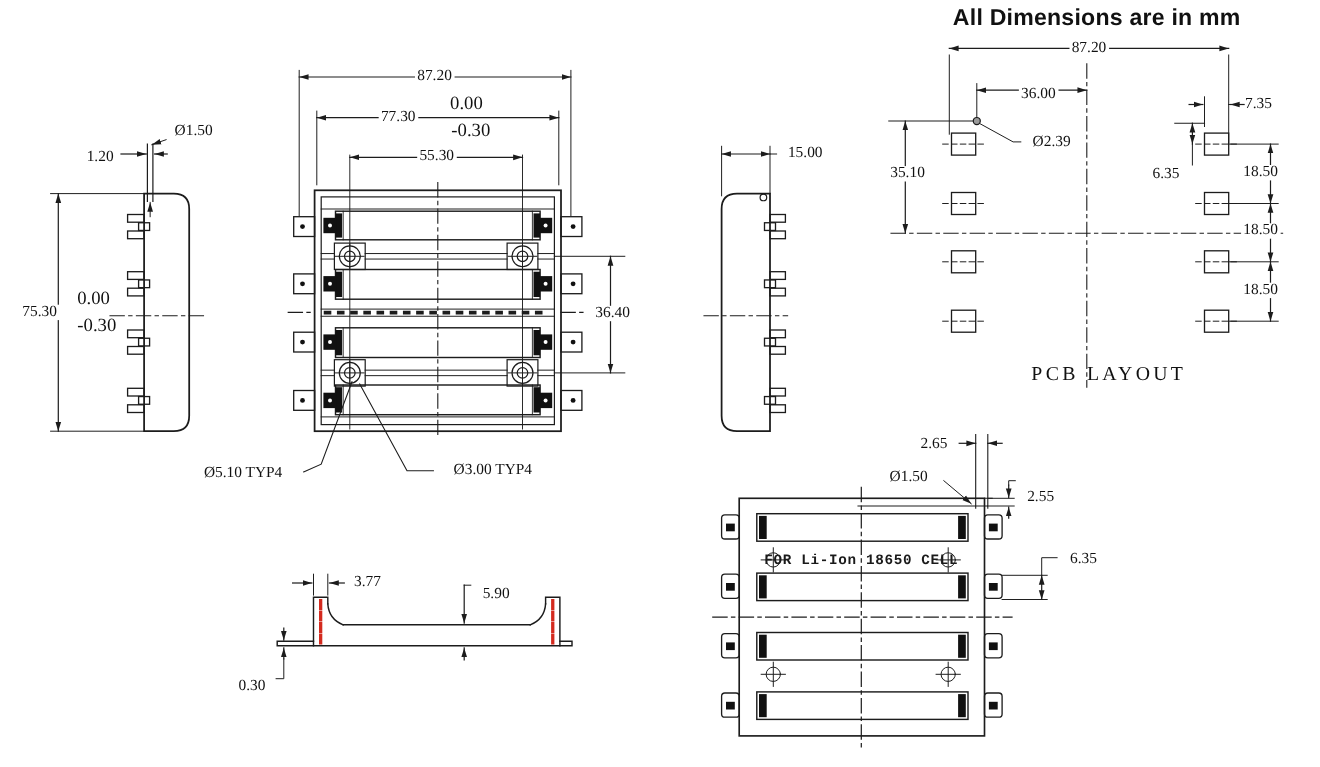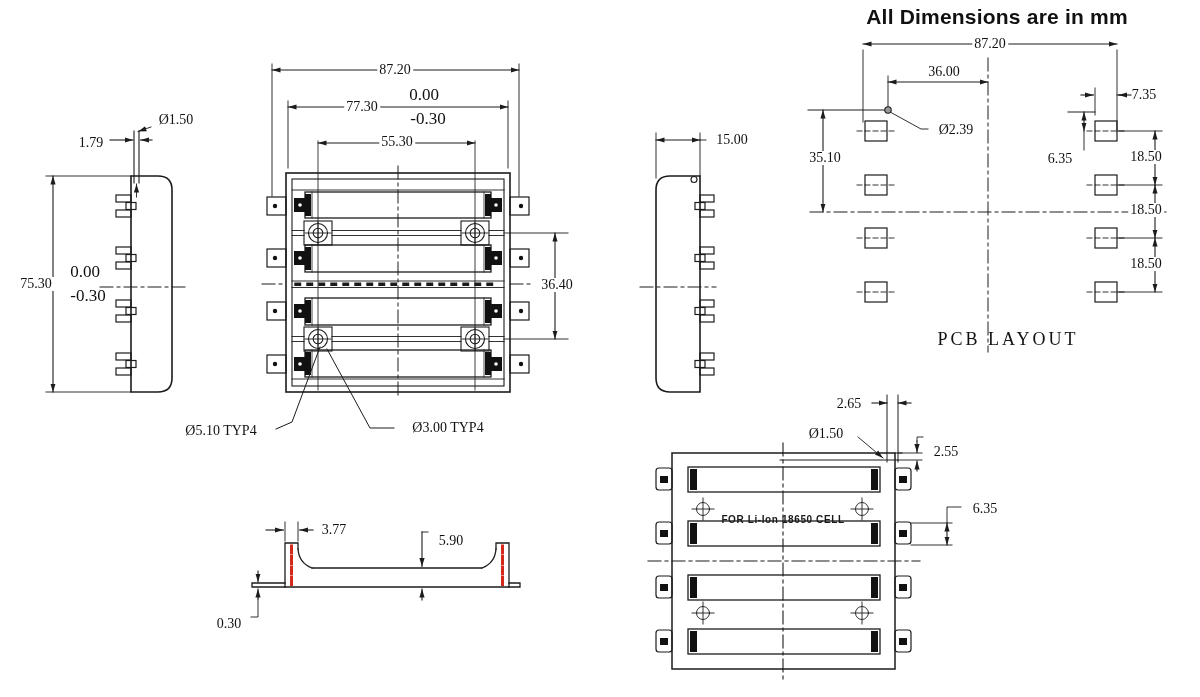--- a/index.html
+++ b/index.html
@@ -5,22 +5,22 @@
   html,body{margin:0;padding:0;background:#fff;}
   .stage{position:relative;width:1200px;height:697px;background:#ffffff;overflow:hidden;
          font-family:"Liberation Serif",serif;color:#111;}
   .stage svg{position:absolute;left:0;top:0;}
   .lbl{position:absolute;transform:translate(-50%,-50%);font-size:14px;line-height:1;
        white-space:nowrap;color:#111;}
   .bg{background:#fff;padding:0 2px;}
   .tol{font-size:17px;}
   .title{font-family:"Liberation Sans",sans-serif;font-weight:bold;font-size:21px;letter-spacing:.2px;}
   .pcbcap{font-size:18px;letter-spacing:3px;}
-  .cell{font-family:Liberation Sans, sans-serif;font-weight:bold;font-size:10px;
-        letter-spacing:.6px;color:#1a1a1a;margin-top:11px;}
+  .cell{font-family:Liberation Mono, monospace;font-weight:bold;font-size:13px;
+        letter-spacing:.6px;color:#1a1a1a;}
 </style>
 </head>
 <body>
 
 <div class="stage">
 
 <svg width="1200" height="697" viewBox="0 0 1200 697">
   <defs>
     <marker id="arr" markerWidth="10" markerHeight="8" refX="8.5" refY="3" orient="auto-start-reverse" markerUnits="userSpaceOnUse">
       <path d="M0,0.4 L8.5,3 L0,5.6 Z" fill="#1c1c1c"></path>
@@ -293,39 +293,39 @@
     <path d="M911,523 H952 M911,545 H952" stroke-width="0.9"></path>
     <line x1="947" y1="523" x2="947" y2="545" marker-start="url(#arr)" marker-end="url(#arr)"></line>
     <path d="M947,523 V507 H961" stroke-width="0.9"></path>
   </g>
 
   </g>
 </svg>
 
 <span class="lbl title" style="left:997px;top:16px">All Dimensions are in mm</span>
 
-<span class="lbl" style="left:91px;top:143px">1.79</span>
+<span class="lbl" style="left:91px;top:143px">1.20</span>
 <span class="lbl" style="left:176px;top:120px">Ø1.50</span>
 <span class="lbl bg" style="left:36px;top:284px">75.30</span>
 <span class="lbl tol" style="left:85px;top:271px">0.00</span>
 <span class="lbl tol" style="left:88px;top:295px">-0.30</span>
 
 <span class="lbl bg" style="left:395px;top:70px">87.20</span>
 <span class="lbl bg" style="left:362px;top:107px">77.30</span>
 <span class="lbl tol bg" style="left:424px;top:94px">0.00</span>
 <span class="lbl tol bg" style="left:428px;top:118px">-0.30</span>
 <span class="lbl bg" style="left:397px;top:142px">55.30</span>
 <span class="lbl bg" style="left:557px;top:285px">36.40</span>
 <span class="lbl" style="left:221px;top:431px">Ø5.10 TYP4</span>
 <span class="lbl" style="left:448px;top:428px">Ø3.00 TYP4</span>
 
 <span class="lbl" style="left:732px;top:140px">15.00</span>
 
 <span class="lbl bg" style="left:990px;top:44px">87.20</span>
-<span class="lbl bg" style="left:944px;top:72px">36.00</span>
+<span class="lbl bg" style="left:944px;top:86px">36.00</span>
 <span class="lbl" style="left:1144px;top:95px">7.35</span>
 <span class="lbl" style="left:956px;top:130px">Ø2.39</span>
 <span class="lbl bg" style="left:825px;top:158px">35.10</span>
 <span class="lbl" style="left:1060px;top:159px">6.35</span>
 <span class="lbl bg" style="left:1146px;top:157px">18.50</span>
 <span class="lbl bg" style="left:1146px;top:210px">18.50</span>
 <span class="lbl bg" style="left:1146px;top:264px">18.50</span>
 <span class="lbl pcbcap" style="left:1008px;top:339px">PCB LAYOUT</span>
 
 <span class="lbl" style="left:334px;top:530px">3.77</span>

